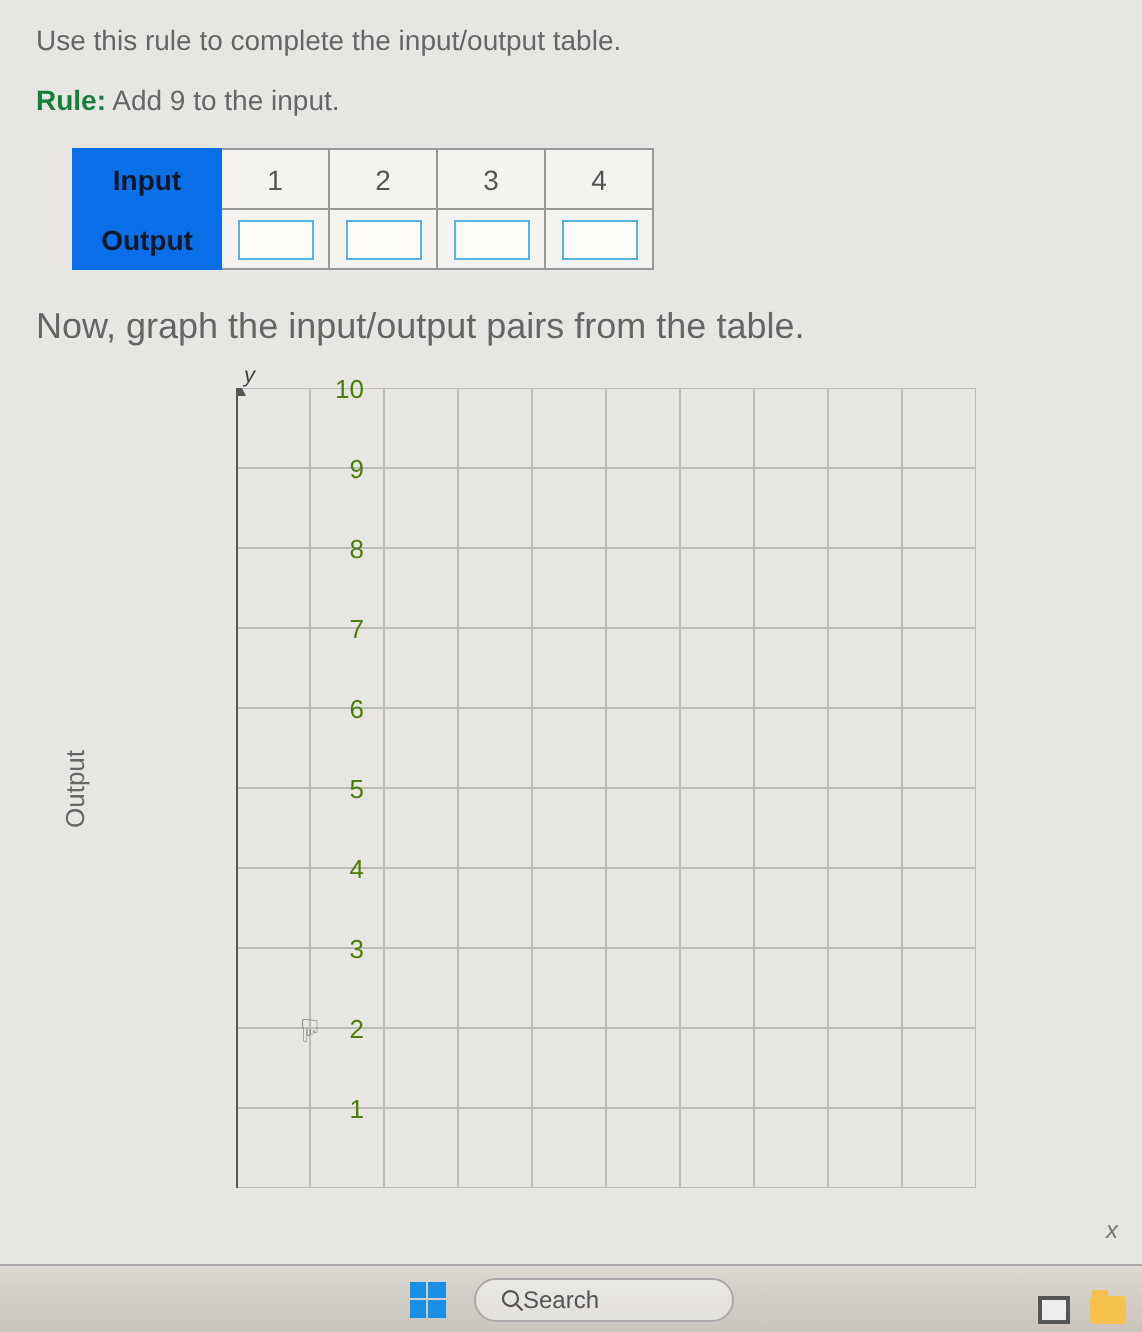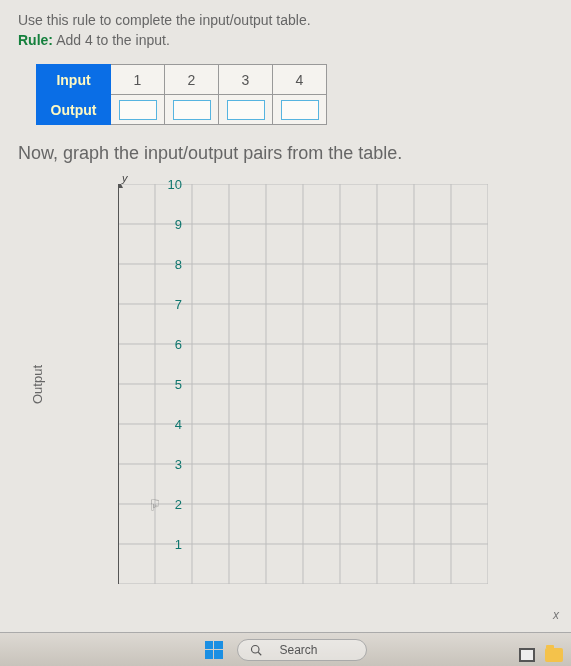--- a/index.html
+++ b/index.html
@@ -6,33 +6,33 @@
   body {
     font-family: Verdana, Geneva, sans-serif;
     background: #e8e6e2;
     width: 571px;
     height: 666px;
     padding: 12px 18px;
     color: #555;
     position: relative;
     overflow: hidden;
   }
-  .instruction { font-size: 14px; margin-bottom: 4px; color: #666; }
+  .instruction { font-size: 14px; margin-bottom: 14px; color: #666; }
   .rule-line { font-size: 14px; margin-bottom: 16px; color: #666; }
   .rule-line .bold { font-weight: bold; color: #15803d; }
   .io-table { border-collapse: collapse; margin-left: 18px; margin-bottom: 18px; }
   .io-table td, .io-table th {
     border: 1px solid #999;
     text-align: center;
     font-size: 14px;
     height: 30px;
   }
   .io-table th.hdr {
     background: #0a6ee6;
-    color: #fef9c3;
+    color: #0f172a;
     font-weight: bold;
     width: 74px;
     padding: 6px 10px;
     border: 1px solid #0a6ee6;
   }
   .io-table td.inval {
     width: 54px;
     background: #f5f3ef;
     color: #555;
   }
@@ -70,21 +70,21 @@
     width: 370px;
     height: 400px;
   }
   .grid svg { width: 100%; height: 100%; }
   .tick-y {
     position: absolute;
     right: 316px;
     width: 20px;
     text-align: right;
     font-size: 13px;
-    color: #0f766e;
+    color: #4d7c0f;
   }
   .xaxis-letter {
     position: absolute;
     font-size: 11px;
     color: #444;
     font-style: italic;
   }
   .cursor-hand {
     position: absolute;
     font-size: 16px;
@@ -104,21 +104,21 @@
   }
   .taskbar .winlogo {
     width: 18px; height: 18px;
     display: grid;
     grid-template-columns: 1fr 1fr;
     grid-template-rows: 1fr 1fr;
     gap: 1.5px;
   }
   .taskbar .winlogo div { background: #1a8fe3; }
   .taskbar .search {
-    display: flex; align-items: center; gap: 18px;
+    display: flex; align-items: center; gap: 0;
     background: rgba(255,255,255,0.45);
     border: 1px solid #aaa;
     border-radius: 14px;
     padding: 3px 12px;
     font-size: 12px;
     color: #555;
     width: 130px;
   }
   .taskbar .search .mag {
     width: 12px; height: 12px;
@@ -155,21 +155,21 @@
     font-style: italic;
   }
 </style>
 </head>
 <body>
 
 <p class="instruction">Use this rule to complete the input/output table.</p>
 
 <p class="rule-line">
   <span class="bold">Rule:</span>
-  <span>Add 4 to the input.</span>
+  <span>Add 9 to the input.</span>
 </p>
 
 <table class="io-table">
   <tbody>
       <tr>
     <th class="hdr">Input</th>
     <td class="inval">1</td>
     <td class="inval">2</td>
     <td class="inval">3</td>
     <td class="inval">4</td>

